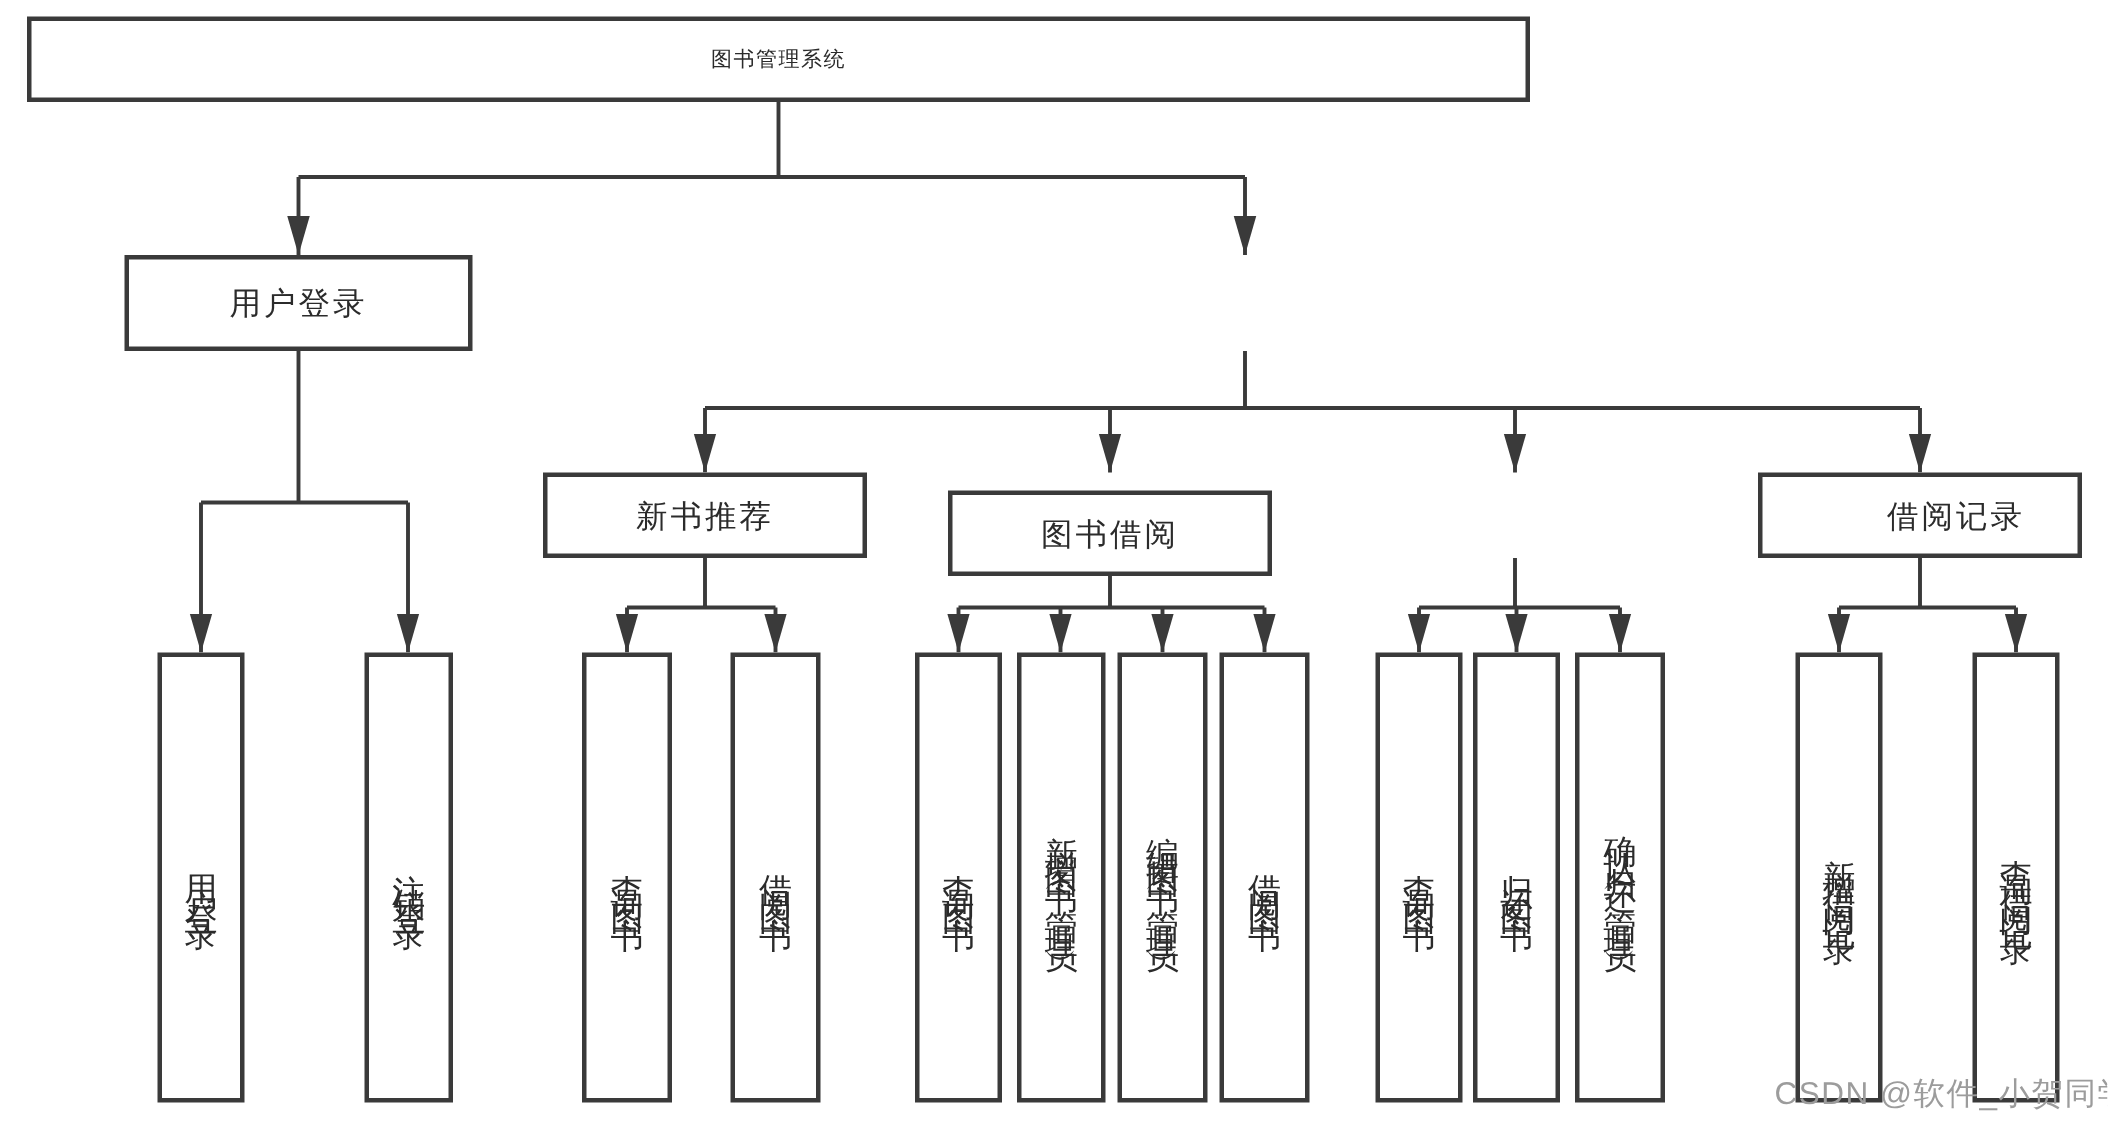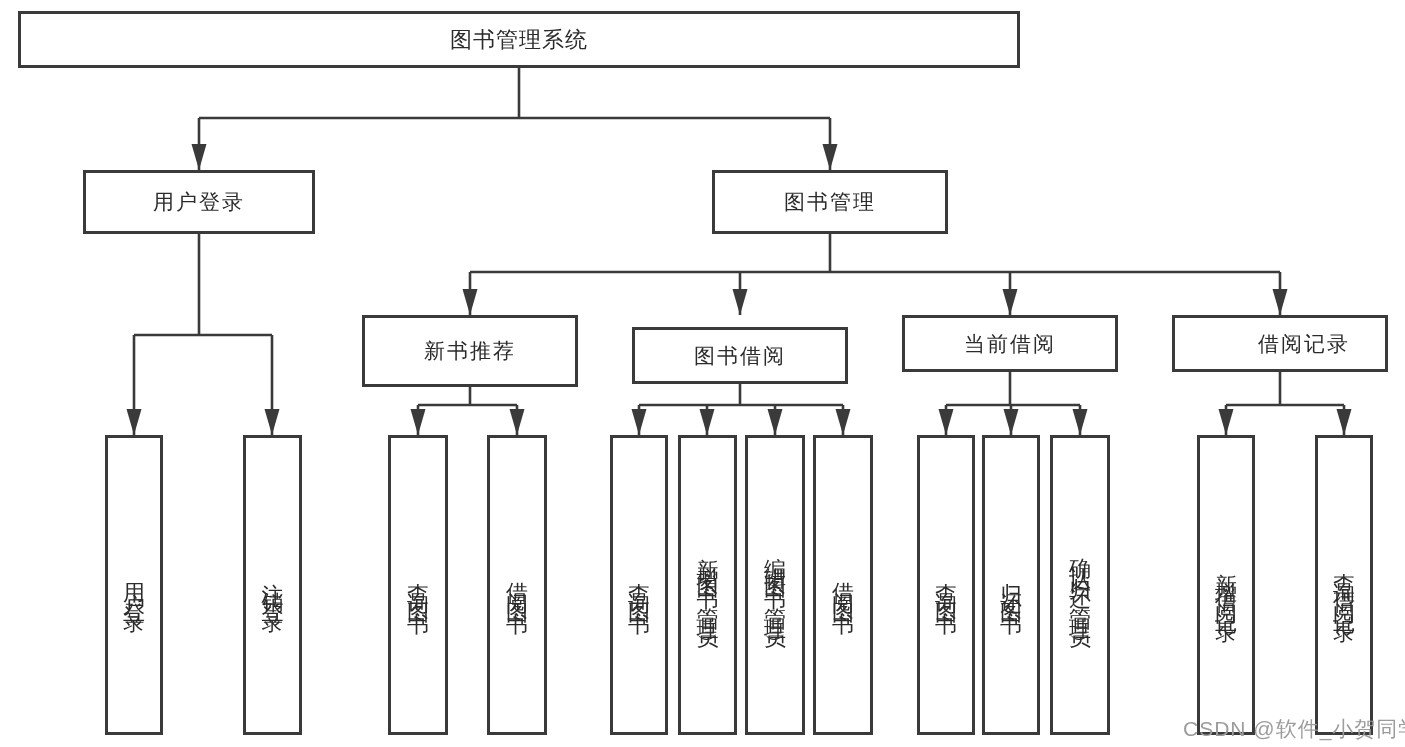--- a/index.html
+++ b/index.html
@@ -25,21 +25,21 @@
   #arw path{fill:var(--line);}
   .node{
     position:absolute;
     box-sizing:border-box;
     background:var(--box-fill);
     border:3px solid var(--box-border);
     display:flex;align-items:center;justify-content:center;
     text-align:center;
   }
   .hnode{font-size:21px;letter-spacing:2px;}
-  .root{font-size:22px;letter-spacing:1px;}
+  .root{font-size:14px;letter-spacing:1px;}
   .leaf .vtext{
     writing-mode:vertical-rl;
     text-orientation:mixed;
     font-size:22px;
     letter-spacing:10px;
     line-height:1;
     white-space:nowrap;
   }
   .watermark{
     position:absolute;
@@ -89,25 +89,23 @@
       <line x1="1011" y1="405" x2="1011" y2="435" marker-end="url(#arw)"></line>
       <line x1="1080" y1="405" x2="1080" y2="435" marker-end="url(#arw)"></line>
       <line x1="1226" y1="405" x2="1226" y2="435" marker-end="url(#arw)"></line>
       <line x1="1344" y1="405" x2="1344" y2="435" marker-end="url(#arw)"></line>
     </g>
   </svg>
 
   <div class="node hnode root" style="left:18px;top:11px;width:1002px;height:57px;">图书管理系统</div>
 
   <div class="node hnode" style="left:83px;top:170px;width:232px;height:64px;">用户登录</div>
-  <div class="node hnode" style="left:712px;top:170px;width:236px;height:64px;">图书管理</div>
 
-  <div class="node hnode" style="left:362px;top:315px;width:216px;height:72px;">新书推荐</div>
+  <div class="node hnode" style="left:362px;top:315px;width:216px;height:57px;">新书推荐</div>
   <div class="node hnode" style="left:632px;top:315px;width:216px;height:57px;margin-top:12px;">图书借阅</div>
-  <div class="node hnode" style="left:902px;top:315px;width:216px;height:57px;">当前借阅</div>
   <div class="node hnode" style="left:1172px;top:315px;width:216px;height:57px;padding-left:48px;">借阅记录</div>
 
   <div class="node leaf" style="left:105px;top:435px;width:58px;height:300px;">
     <span class="vtext">用户登录</span>
   </div>
   <div class="node leaf" style="left:243px;top:435px;width:59px;height:300px;">
     <span class="vtext">注销登录</span>
   </div>
 
   <div class="node leaf" style="left:388px;top:435px;width:60px;height:300px;">

